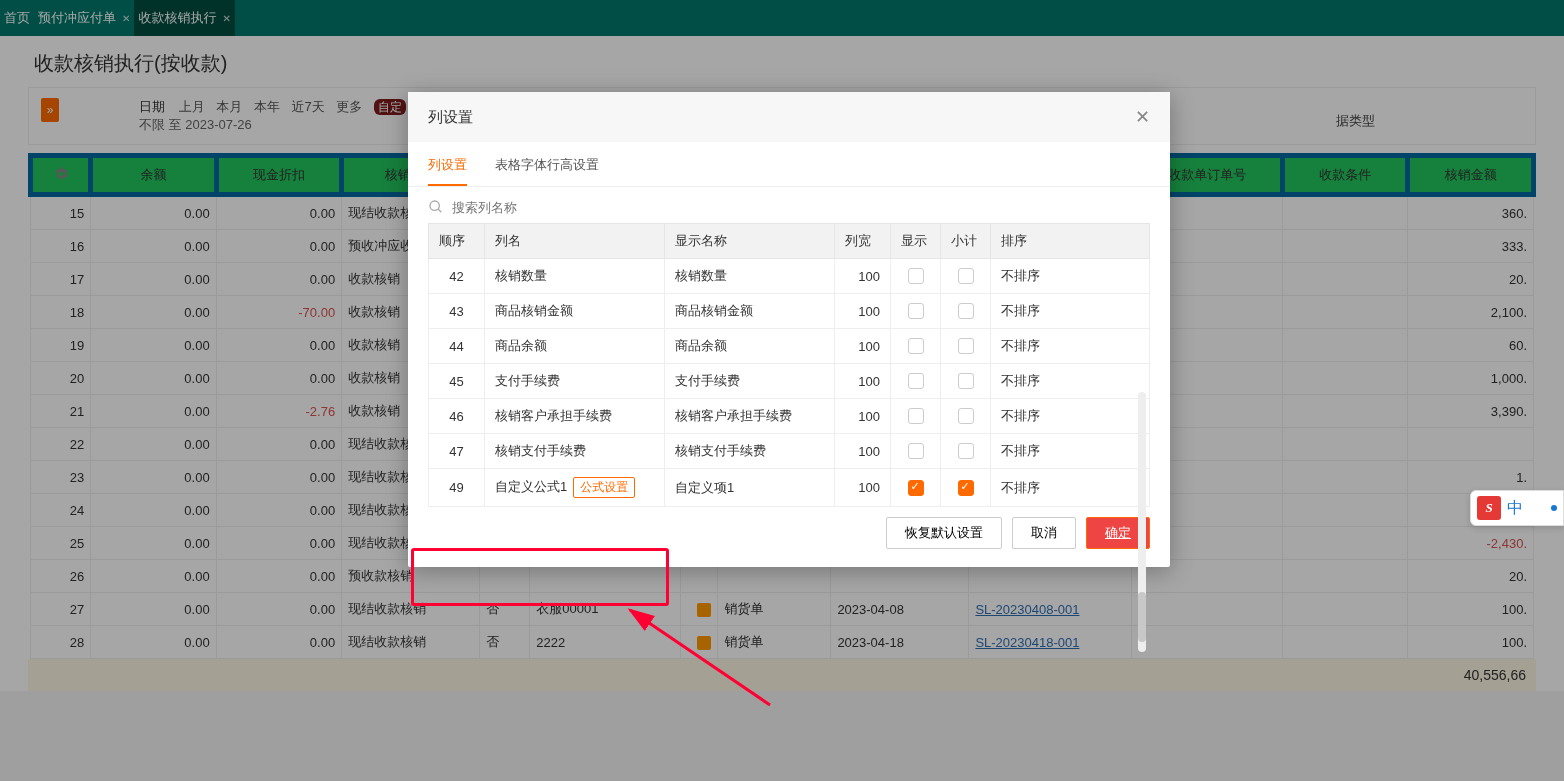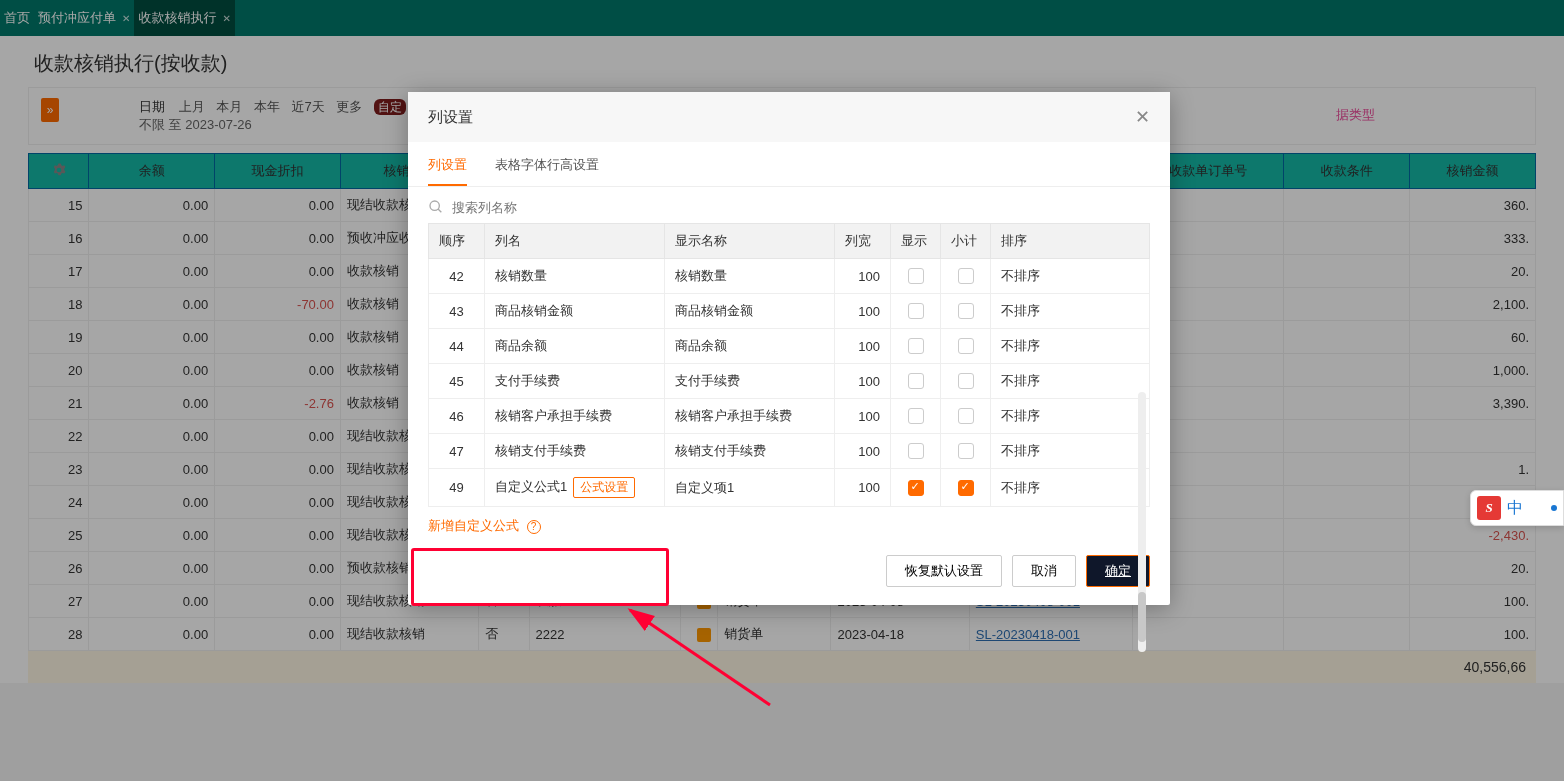--- a/index.html
+++ b/index.html
@@ -19,21 +19,21 @@
   .sidebar-toggle { background: #ff6a00; color: #fff; width: 18px; height: 24px; border-radius: 2px; display:flex; align-items:center; justify-content:center; font-size:12px; cursor:pointer; }
   .filter-group { margin-left: 80px; font-size: 13px; color: #333; }
   .filter-label { color: #333; margin-right: 10px; }
   .filter-link { color: #555; margin-right: 8px; cursor: pointer; }
   .filter-custom { color:#fff; background:#7f1d1d; padding:1px 4px; border-radius:6px; font-size:12px;}
   .filter-sub { color: #666; }
   
   
   .tablewrap { margin: 8px 28px 0; }
   table.main { width: 100%; border-collapse: collapse; font-size: 13px; }
-  table.main th { background: #14b8a6; border: 1px solid #0369a1; padding: 8px 6px; font-weight: normal; color: #333; }
+  table.main th { background: #22c55e; border: 5px solid #0369a1; padding: 8px 6px; font-weight: normal; color: #333; }
   table.main td { border: 1px solid #eee; padding: 7px 6px; text-align: left; }
   table.main td.num { text-align: right; }
   table.main td.center { text-align: right; }
   .gear { width:14px; height:14px; display:inline-block; }
   .link { color: #2f6fb3; text-decoration: underline; cursor: pointer; }
   .neg { color: #d9534f; }
   
   .totalbar { background: #fdf6e3; margin: 0 28px; padding: 8px 10px; text-align: right; font-size: 14px; color: #333; }
   
   
@@ -61,21 +61,21 @@
   
   .scroll-hint { position:absolute; right:24px; top:300px; width:8px; height:260px; background:#eee; border-radius:4px; }
   .scroll-thumb { position:absolute; right:24px; top:500px; width:8px; height:50px; background:#c8c8c8; border-radius:4px; }
   
   .modal-foot-links { padding:10px 20px; }
   .add-formula { color:#ff6a00; cursor:pointer; font-size:13px; }
   .help { color:#ff6a00; border:1px solid #ff6a00; border-radius:50%; width:14px; height:14px; display:inline-flex; align-items:center; justify-content:center; font-size:10px; margin-left:4px; }
   
   .modal-footer { padding: 10px 20px 18px; display:flex; justify-content:flex-end; gap:10px; }
   .btn { padding:6px 18px; font-size:13px; border-radius:2px; cursor:pointer; border:1px solid #ccc; background:#fff; }
-  .btn.primary { background:#0f172a; color:#fff; border-color:#ff6a00;text-decoration:underline; }
+  .btn.primary { background:#ef4444; color:#fff; border-color:#ff6a00;text-decoration:underline; }
   
   
   .annot-box { position:absolute; border:3px solid #f03; left:411px; top:548px; width:258px; height:58px; z-index:20; pointer-events:none; border-radius:3px;}
   .annot-arrow { position:absolute; left:620px; top:605px; z-index:20; pointer-events:none; }
   
   
   .ime { position:absolute; right:0; top:490px; width:94px; height:36px; background:#fff; border:1px solid #ddd; border-radius:6px 0 0 6px; display:flex; align-items:center; gap:6px; padding-left:6px; box-shadow:0 2px 6px rgba(0,0,0,.15); z-index:30; }
   .ime .s { width:24px; height:24px; background:#e53935; color:#fff; font-weight:bold; display:flex; align-items:center; justify-content:center; border-radius:3px; font-style:italic; font-family:Georgia; }
   .ime .zh { color:#1976d2; font-size:16px; }
   .ime .dot { width:6px; height:6px; background:#1976d2; border-radius:50%; margin-left:auto; margin-right:6px;}
@@ -107,21 +107,21 @@
     <div class="filter-group">
       <span class="filter-label">日期</span>
       <span class="filter-link">上月</span>
       <span class="filter-link">本月</span>
       <span class="filter-link">本年</span>
       <span class="filter-link">近7天</span>
       <span class="filter-link">更多</span>
       <span class="filter-custom">自定</span>
       <div class="filter-sub">不限 至 2023-07-26</div>
     </div>
-    <div style="position:absolute; right:160px; top:18px; color:#ec4899">据类型</div>
+    <div style="position:absolute; right:160px; top:24px; color:#404040">据类型</div>
   </div>
 
   <div class="tablewrap">
     <table class="main">
       <thead>
         <tr>
           <th style="width:48px"><svg class="gear" viewBox="0 0 24 24" fill="#888">
                 <path d="M12 8a4 4 0 100 8 4 4 0 000-8zm9 4l2 3-2 3-3-1a8 8 0 01-2 1l-1 3h-4l-1-3a8 8 0 01-2-1l-3 1-2-3 2-3a8 8 0 010-2l-2-3 2-3 3 1a8 8 0 012-1l1-3h4l1 3a8 8 0 012 1l3-1 2 3-2 3a8 8 0 010 2z"></path>
               </svg></th>
           <th style="width:100px">余额</th>
@@ -446,24 +446,20 @@
           <td>自定义项1</td>
           <td style="text-align:right">100</td>
           <td style="text-align:center"><span class="chk on"></span></td>
           <td style="text-align:center"><span class="chk on"></span></td>
           <td>不排序</td>
         </tr>
       </tbody>
   </table>
   <div class="scroll-hint"></div>
   <div class="scroll-thumb"></div>
-  <div class="modal-foot-links">
-    <span class="add-formula">新增自定义公式</span>
-    <span class="help">?</span>
-  </div>
   <div class="modal-footer">
     <button class="btn">恢复默认设置</button>
     <button class="btn">取消</button>
     <button class="btn primary">确定</button>
   </div>
 </div>
 
 <div class="annot-box"></div>
 <svg class="annot-arrow" width="160" height="110">
   <defs>

